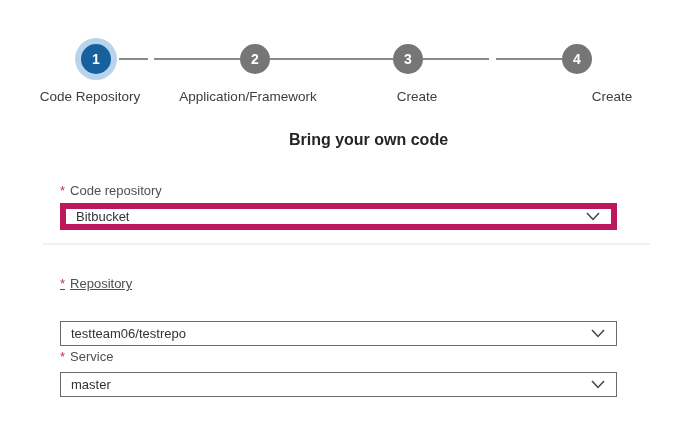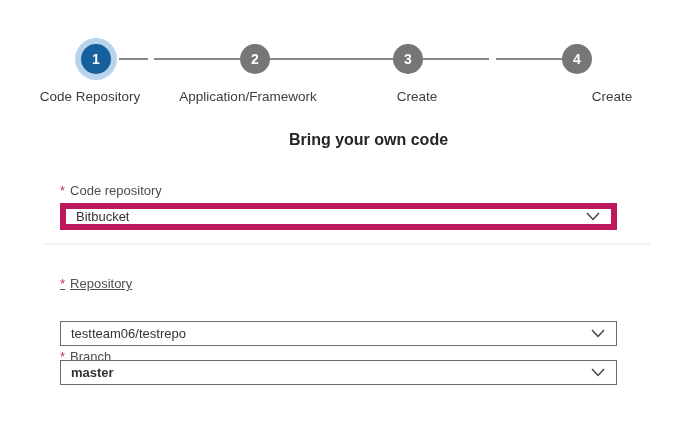--- a/index.html
+++ b/index.html
@@ -124,21 +124,21 @@
     position: absolute;
     top: 243px;
     left: 43px;
     width: 607px;
     height: 2px;
     background: #f1f1f1;
   }
   .lab-2 { top: 276px; text-decoration: underline; }
   .box-2 { top: 301px; margin-top: 20px; }
   .lab-3 { top: 349px; }
-  .box-3 { top: 360px; font-weight: bold; }
+  .box-3 { top: 372px; }
 </style>
 </head>
 <body>
 
 <div class="screen">
 
   <div class="connector seg-a1"></div>
   <div class="connector seg-a2"></div>
   <div class="connector seg-b"></div>
   <div class="connector seg-c1"></div>
@@ -184,21 +184,21 @@
   <div class="combobox box-2">
     <span class="value">testteam06/testrepo</span>
     <span class="chevron">
       <svg width="14" height="9" viewBox="0 0 14 9">
           <polyline points="1,1 7,7.5 13,1" fill="none" stroke="#444444" stroke-width="1.5"></polyline>
         </svg>
     </span>
   </div>
 
   <div class="field-label lab-3">
-    <span class="req">*</span><span>Branch</span>
+    <span class="req">*</span><span>Service</span>
   </div>
   <div class="combobox box-3">
     <span class="value">master</span>
     <span class="chevron">
       <svg width="14" height="9" viewBox="0 0 14 9">
           <polyline points="1,1 7,7.5 13,1" fill="none" stroke="#444444" stroke-width="1.5"></polyline>
         </svg>
     </span>
   </div>
 

